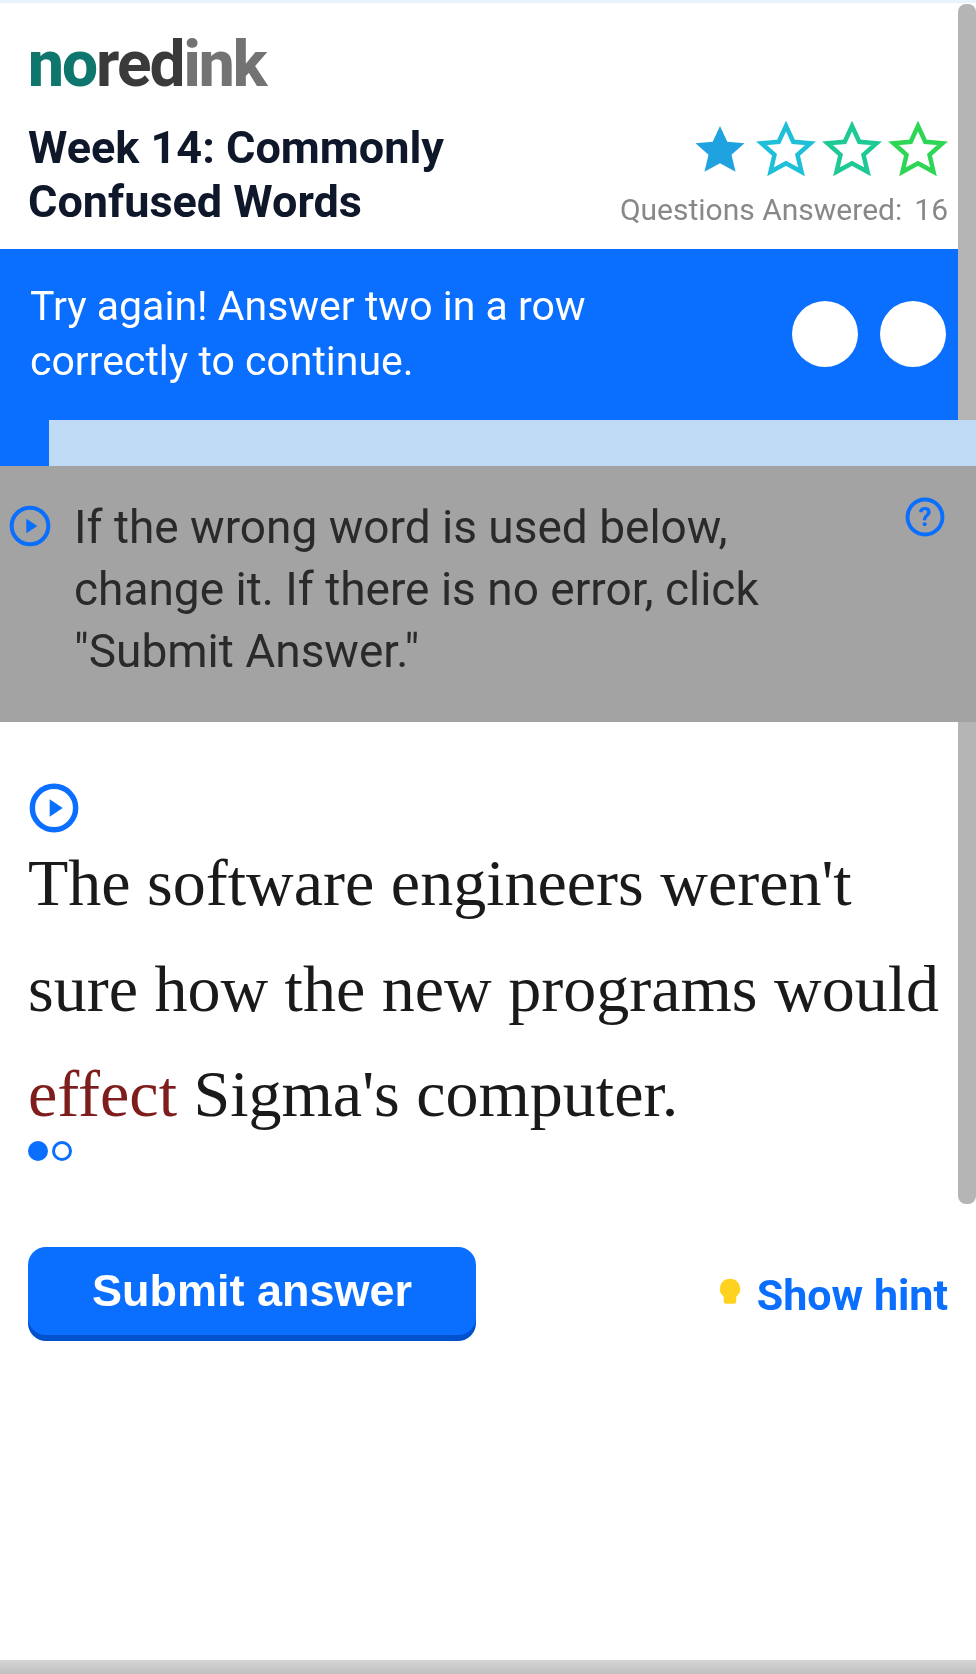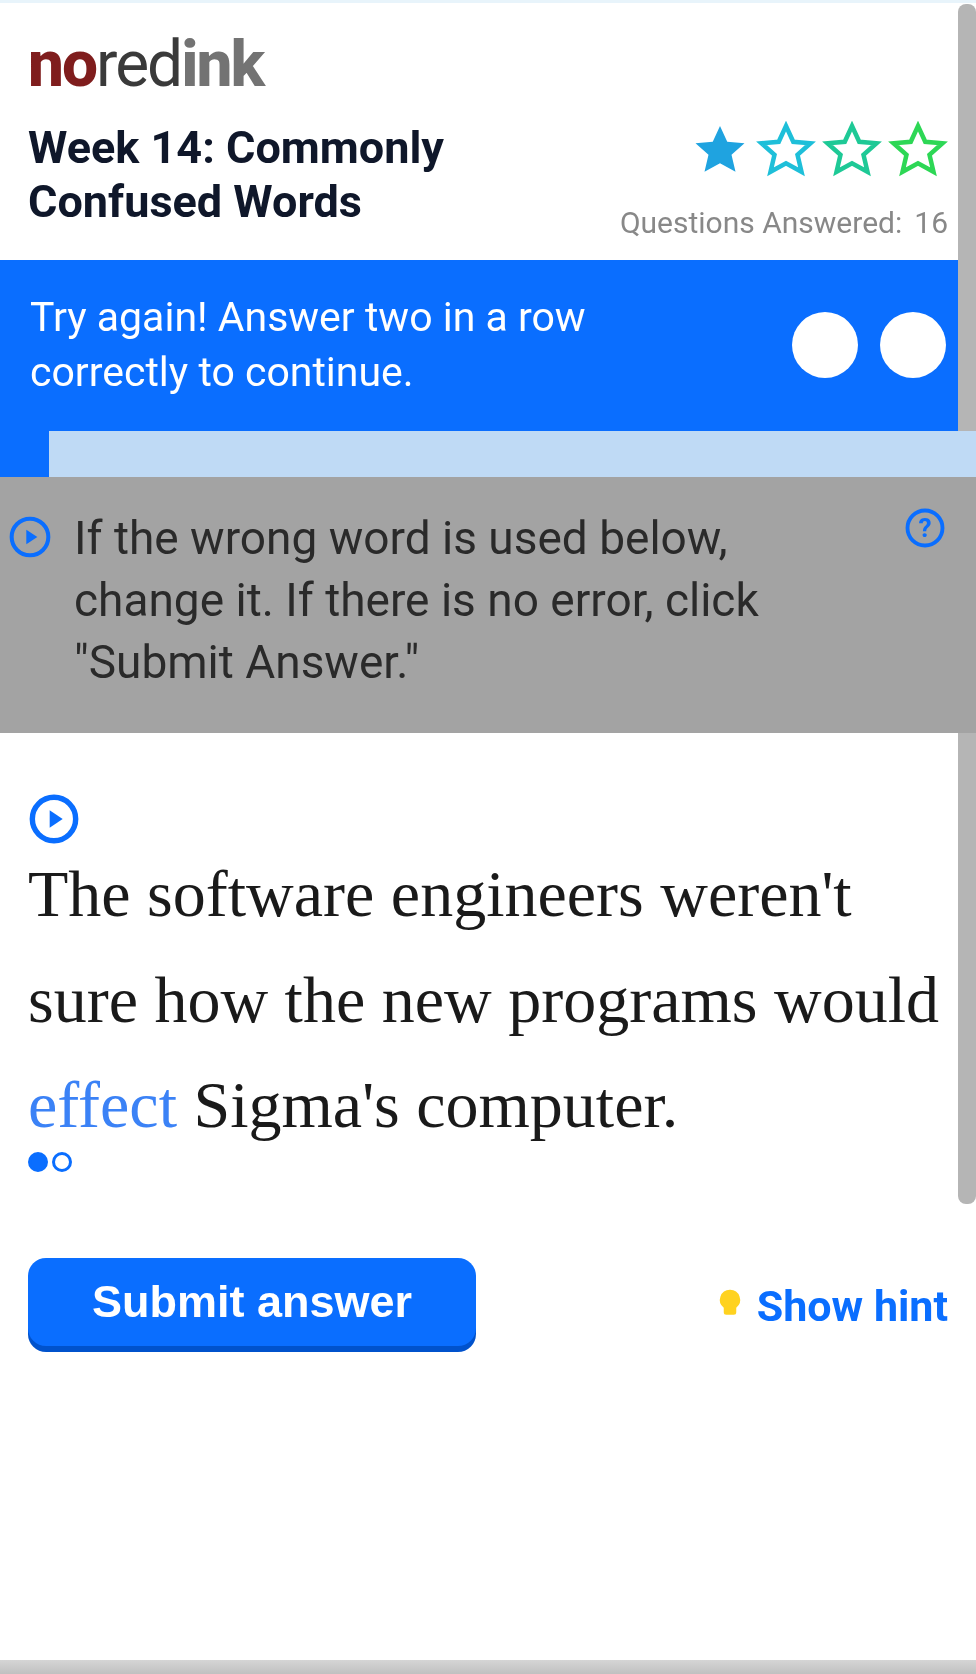--- a/index.html
+++ b/index.html
@@ -18,40 +18,40 @@
     .header {
       padding: 30px 28px 20px 28px;
     }
     .logo {
       font-size: 64px;
       font-weight: 800;
       letter-spacing: -2px;
       line-height: 1;
       margin-bottom: 24px;
     }
-    .logo .no { color: #7f1d1d; }
-    .logo .red { color: #3a3a3a; font-weight: 400; }
+    .logo .no { color: #0f766e; }
+    .logo .red { color: #3a3a3a; font-weight: 700; }
     .logo .ink { color: #737373; }
     .header-row {
       display: flex;
       justify-content: space-between;
       align-items: flex-start;
     }
     .title {
       font-size: 45px;
       font-weight: 700;
       color: #0f172a;
       line-height: 1.2;
       max-width: 480px;
     }
     .progress-col {
       display: flex;
       flex-direction: column;
       align-items: flex-end;
-      gap: 24px;
+      gap: 11px;
     }
     .stars {
       display: flex;
       gap: 6px;
     }
     .star-svg { width: 60px; height: 60px; }
     .questions-answered {
       color: #888;
       font-size: 30px;
       display: flex;
@@ -126,21 +126,21 @@
       height: 52px;
       margin-bottom: -8px;
     }
     .sentence {
       font-family: Georgia, "Times New Roman", serif;
       font-size: 66px;
       line-height: 1.6;
       color: #1a1a1a;
     }
     .highlight-word {
-      color: #3b82f6;
+      color: #7f1d1d;
       position: relative;
       display: inline-block;
       cursor: pointer;
     }
     .word-dots {
       position: absolute;
       bottom: -14px;
       left: 0;
       display: flex;
       gap: 4px;

